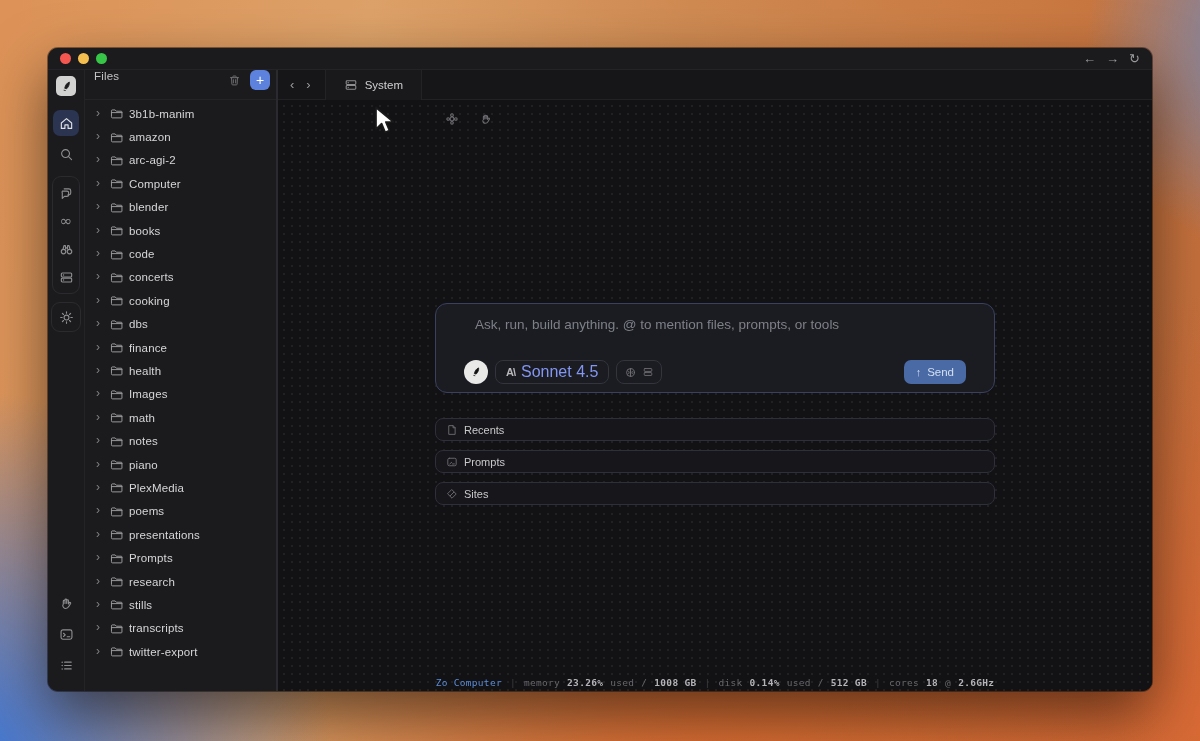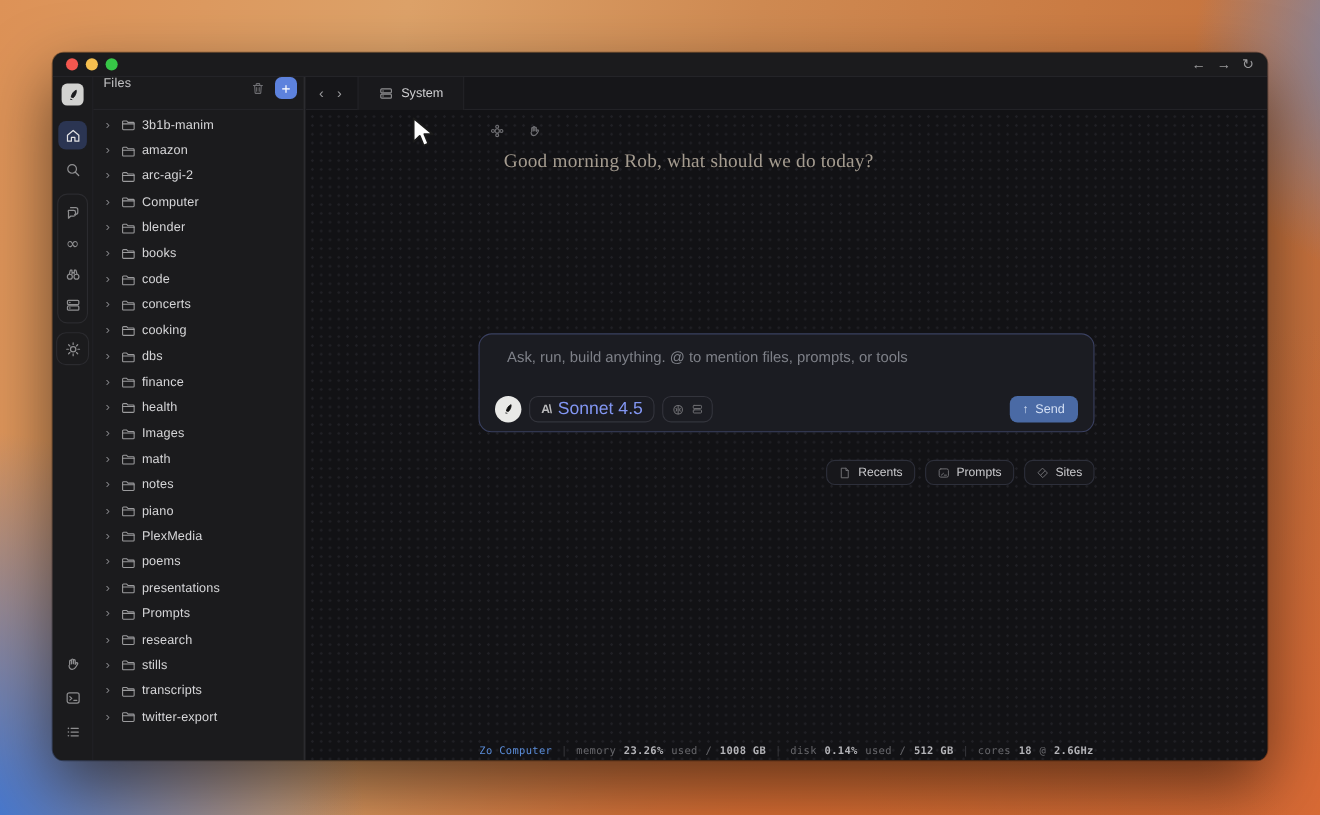--- a/index.html
+++ b/index.html
@@ -109,21 +109,21 @@
   .hint-icons .icon-btn { width:16px; height:16px; }
   .greeting {
     position:absolute; left:180px; top:36px;
     font-family:"Liberation Serif", serif; font-size:17.5px; color:#a59c90; letter-spacing:.2px;
   }
 
   
   .composer {
     position:absolute; left:157px; top:203px; width:560px; height:90px;
     background:#1b1c22; border:1px solid #3a4060; border-radius:12px;
-    display:flex; flex-direction:column; padding:10px 14px 8px;
+    display:flex; flex-direction:column; padding:10px 28px 8px;
   }
   .composer textarea {
     flex:1; background:transparent; border:none; outline:none; resize:none;
     font-family:"Liberation Sans", sans-serif; font-size:13.5px; color:#cfcfd3; padding:3px 11px 0;
   }
   .composer textarea::placeholder { color:#7e8088; }
   .composer-row { display:flex; align-items:center; gap:7px; }
   .zo-chip {
     width:24px; height:24px; border-radius:50%; background:#e9e9e7;
     display:flex; align-items:center; justify-content:center; cursor:pointer;
@@ -141,21 +141,21 @@
   .send-btn {
     margin-left:auto; height:24px; border:none; border-radius:7px;
     display:flex; align-items:center; gap:6px; padding:0 12px; cursor:pointer;
     color:#d3dff4; font-size:11.5px; font-family:"Liberation Sans", sans-serif;
   }
   .send-arrow { font-size:11px; }
 
   
   .quick-row {
     position:absolute; left:157px; top:318px; width:560px;
-    display:flex; justify-content:flex-end; gap:9px;
+    display:flex; justify-content:space-between; gap:9px;flex-direction:column;
   }
   .quick-btn {
     height:23px; border:1px solid #2d2f3a; border-radius:8px; background:#17171b;
     display:flex; align-items:center; gap:6px; padding:0 10px; cursor:pointer;
     color:#c9c9cc; font-size:11px; font-family:"Liberation Sans", sans-serif;
   }
 
   
   .statusbar {
     position:absolute; left:0; right:0; bottom:3px; display:flex; justify-content:center;
@@ -530,21 +530,20 @@
                 </g>
               </svg>
           </span>
           <span class="icon-btn">
             <svg width="14" height="14" viewBox="0 0 16 16">
                 <path class="ico-dim" d="M5 8.6 V5.4 a.8.8 0 0 1 1.6 0 V8 M6.6 7.6 V4.4 a.8.8 0 0 1 1.6 0 V7.6 M8.2 7.8 V5 a.8.8 0 0 1 1.6 0 V8.4 M9.8 8.4 l.9-1.2 a.8.8 0 0 1 1.3.9 L10.4 10.8 c-.8 1.5-1.8 2.1-3.2 2.1 -1.6 0 -2.8-1.4-2.8-3.3"></path>
               </svg>
           </span>
         </div>
 
-        <div class="greeting">Good morning Rob, what should we do today?</div>
 
         <div class="composer">
           <textarea placeholder="Ask, run, build anything. @ to mention files, prompts, or tools" style=""></textarea>
           <div class="composer-row">
             <div class="zo-chip">
               <svg width="12" height="12" viewBox="0 0 16 16">
                   <path d="M11.5 2.5 C8.5 3.5 6.5 6.5 5.8 10.2 l2.4.6 C10.5 8.5 11.9 5.5 11.5 2.5 z M4.5 12.5 l2.5.5" fill="#111" stroke="#111" stroke-width="1"></path>
                 </svg>
             </div>
             <div class="model-pill">

